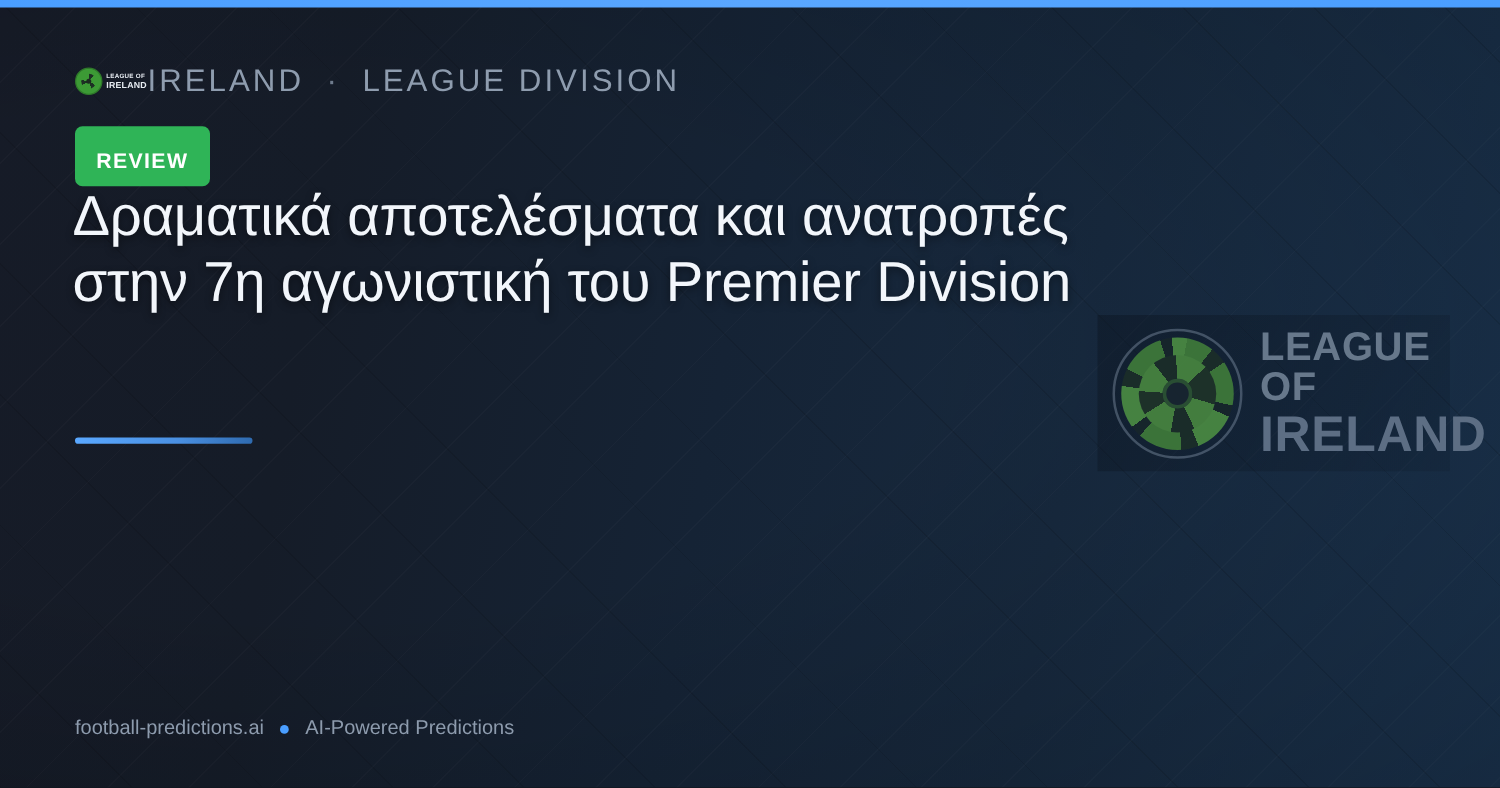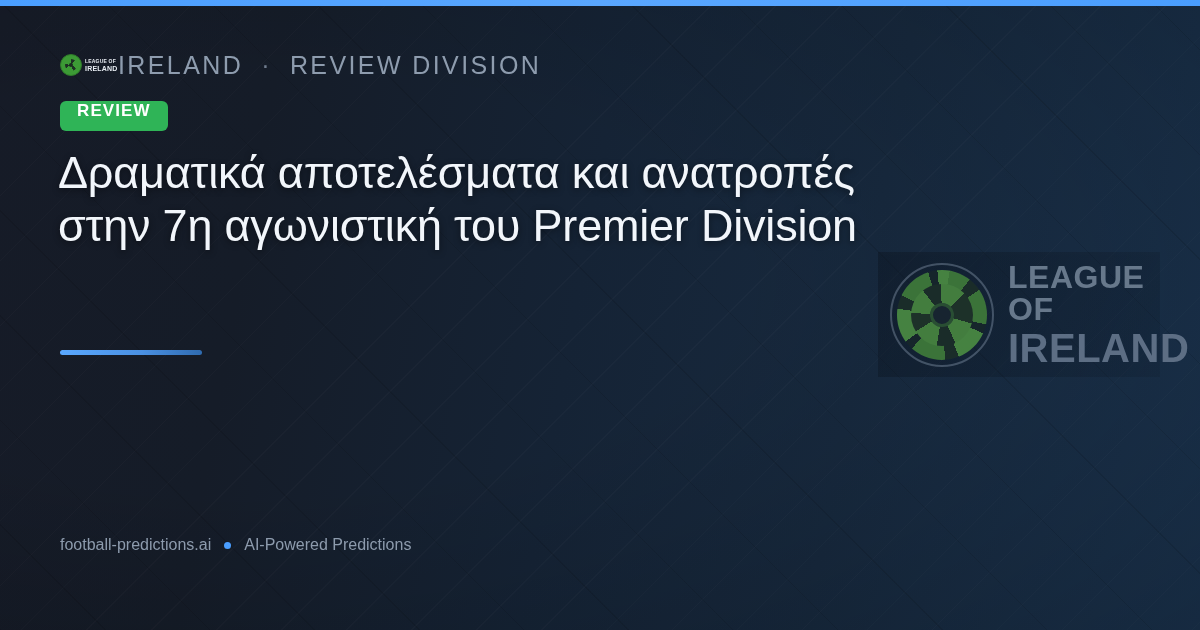--- a/index.html
+++ b/index.html
@@ -101,21 +101,21 @@
     white-space:nowrap;
   }
   .eyebrow-sep { color:#6f7c8d; padding:0 2px; }
 
   
   .badge {
     position:absolute; left:60px; top:101px;
     background:#2fb457;
     color:#ffffff;
     font-size:17px; font-weight:bold; letter-spacing:1.1px;
-    padding:0 17px 10px 17px;
+    padding:18px 17px 10px 17px;
     border-radius:6px;
     z-index:5;
   }
 
   
   .title {
     position:absolute; left:58px; top:146px;
     width:900px;
     z-index:5;
     font-size:45px;
@@ -199,21 +199,21 @@
     font-size:32px; font-weight:bold; letter-spacing:0.5px;
     color:#6e7f92; display:block;
   }
   .wm-text .l2 {
     font-size:40px; font-weight:bold; letter-spacing:0.5px;
     color:#63748a; display:block; margin-top:3px;
   }
 
   
   .footer {
-    position:absolute; left:60px; top:536px;
+    position:absolute; left:60px; top:574px;
     display:flex; align-items:center; gap:13px;
     z-index:5;
     font-size:16px;
     color:#8d9bad;
   }
   .footer .dot {
     width:7px; height:7px; border-radius:50%;
     background:#4a9eff; display:inline-block;
   }
 </style>
@@ -231,21 +231,21 @@
   <div class="eyebrow">
     <span class="crest-small">
       <span class="disc"></span>
       <span class="cw">
         <span>LEAGUE OF</span>
         <span class="l2">IRELAND</span>
       </span>
     </span>
     <span class="eyebrow-text">IRELAND</span>
     <span class="eyebrow-text eyebrow-sep">·</span>
-    <span class="eyebrow-text">REVIEW DIVISION</span>
+    <span class="eyebrow-text">LEAGUE DIVISION</span>
   </div>
 
   <div class="badge">REVIEW</div>
 
   <h1 class="title">Δραματικά αποτελέσματα και ανατροπές στην 7η αγωνιστική του Premier Division</h1>
 
   <div class="accent"></div>
 
   <div class="watermark">
     <span class="wm-mark">

